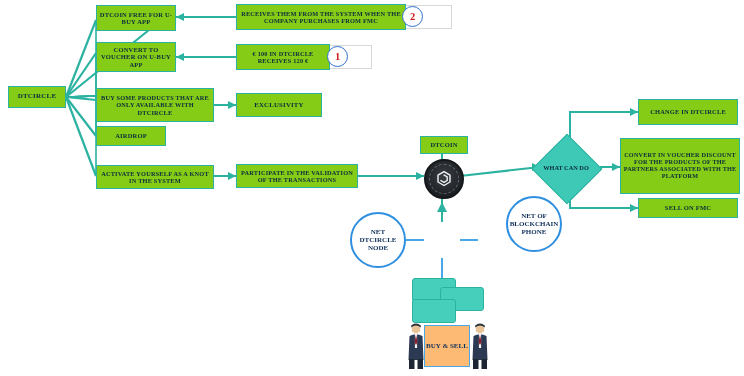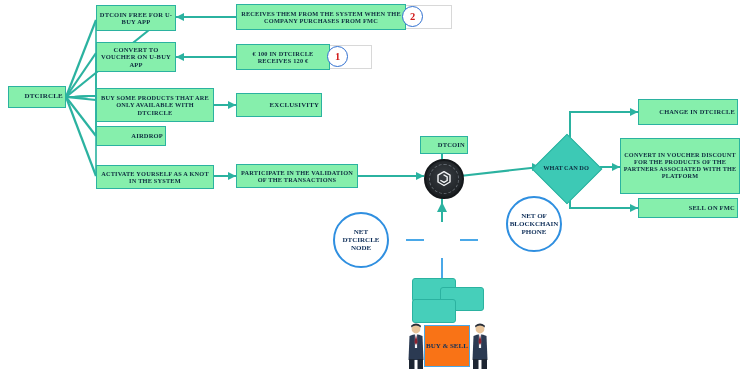--- a/index.html
+++ b/index.html
@@ -5,23 +5,23 @@
   html,body{margin:0;padding:0;background:#ffffff;}
   body{
     width:744px;height:376px;position:relative;overflow:hidden;
     font-family:"Liberation Serif", serif;
   }
   #stage{position:absolute;left:0;top:0;width:744px;height:376px;}
   svg#wires{position:absolute;left:0;top:0;width:744px;height:376px;}
 
   .node{
     position:absolute;box-sizing:border-box;
-    background:#86efac;border:1px solid #2bb2a0;
+    background:#84cc16;border:1px solid #2bb2a0;
     color:#0d2b3e;font-weight:bold;
-    display:flex;align-items:center;justify-content:flex-end;
+    display:flex;align-items:center;justify-content:center;
     text-align:center;line-height:1.12;
     letter-spacing:.2px;
     z-index:3;
   }
   .node span{display:block;padding:0 2px;}
 
   .whitebox{
     position:absolute;box-sizing:border-box;background:#ffffff;
     border:1px solid #d8d8d8;z-index:2;
   }
@@ -66,21 +66,21 @@
     position:absolute;left:3px;top:3px;right:3px;bottom:3px;
     border-radius:50%;border:1.5px dashed #6e757c;opacity:.85;
   }
 
   .stack{position:absolute;z-index:3;}
   .stack .sl{
     position:absolute;background:#46cfba;border:1px solid #2bb2a0;border-radius:3px;
   }
 
   .bsbox{
-    position:absolute;box-sizing:border-box;background:#f97316;
+    position:absolute;box-sizing:border-box;background:#fdba74;
     border:1.5px solid #4aa8e8;color:#10305a;font-weight:bold;font-size:7px;
     display:flex;align-items:center;justify-content:center;text-align:center;
     line-height:1.25;z-index:5;
   }
   .person{position:absolute;z-index:5;}
   .arrowimg{position:absolute;z-index:4;}
 </style>
 </head>
 <body>
 
@@ -227,21 +227,21 @@
   </div>
 
   <div class="node" style="left:620px;top:138px;width:120px;height:56px;font-size:6.2px;">
     <span>CONVERT IN VOUCHER DISCOUNT FOR THE PRODUCTS OF THE PARTNERS ASSOCIATED WITH THE PLATFORM</span>
   </div>
 
   <div class="node" style="left:638px;top:198px;width:100px;height:20px;font-size:6.5px;">
     <span>SELL ON FMC</span>
   </div>
 
-  <div class="circlenode" style="left:333px;top:212px;width:56px;height:56px;align-items:center;">
+  <div class="circlenode" style="left:350px;top:212px;width:56px;height:56px;align-items:center;">
     <span>NET DTCIRCLE NODE</span>
   </div>
 
 
   <div class="circlenode" style="left:478px;top:196px;width:56px;height:56px;margin-left:28px;">
     <span>NET OF BLOCKCHAIN PHONE</span>
   </div>
 
   <div class="stack" style="left:406px;top:278px;width:80px;height:44px;">
     <div class="sl" style="left:6px;top:0px;width:42px;height:22px;"></div>

